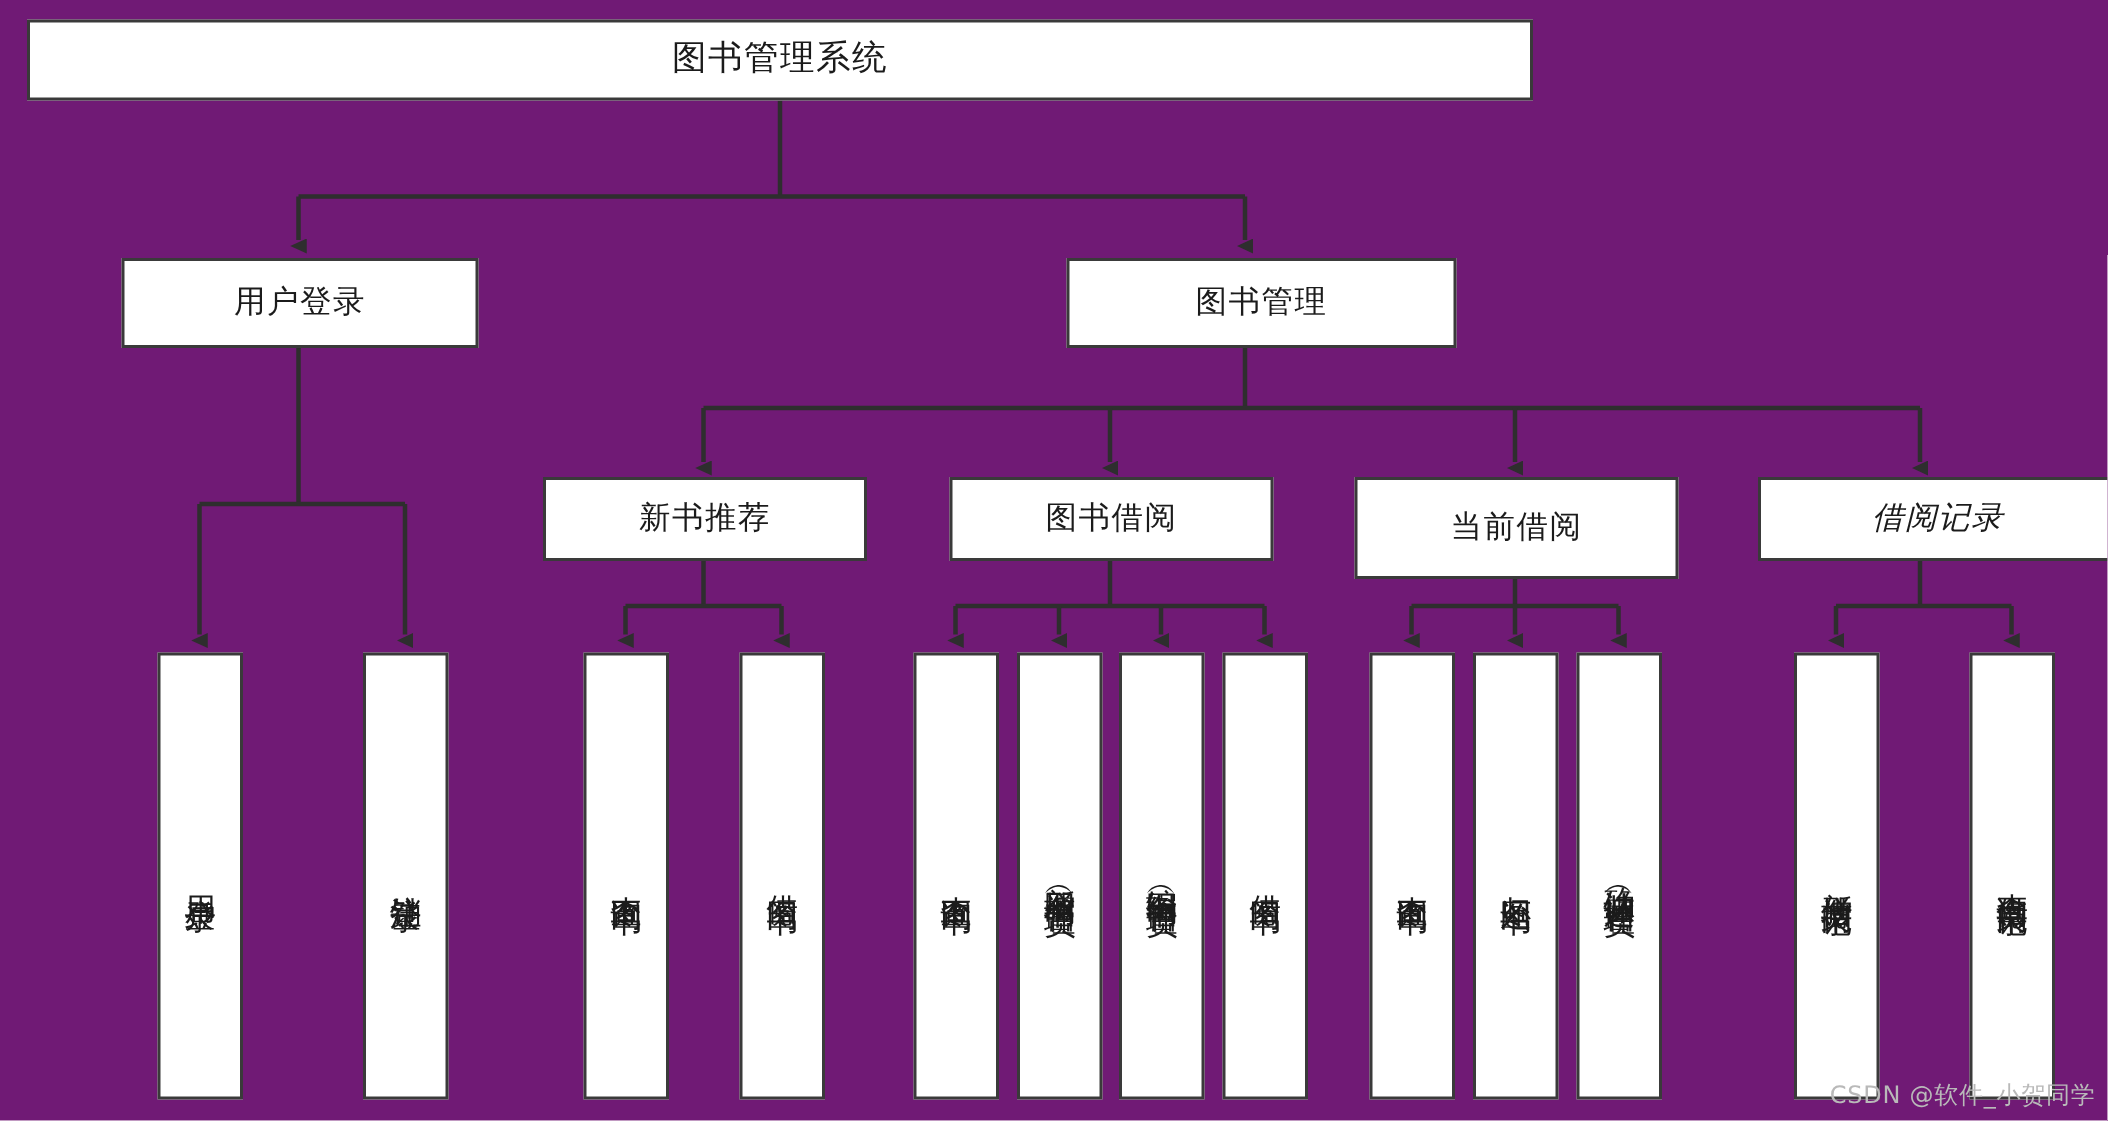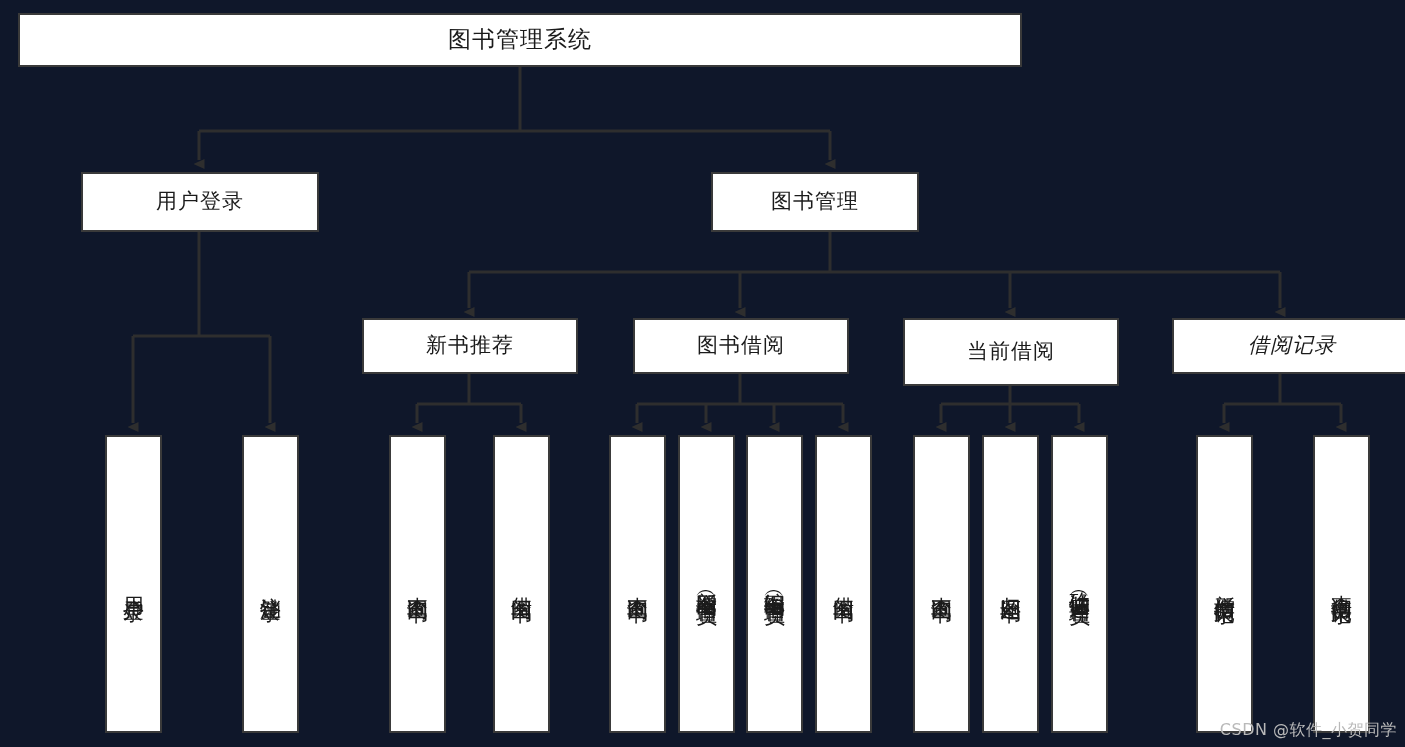--- a/index.html
+++ b/index.html
@@ -8,21 +8,21 @@
     padding: 0;
     background: #ffffff;
   }
   body {
     font-family: "DejaVu Sans", "Liberation Sans", sans-serif;
   }
   #diagram-root {
     position: relative;
     width: 1405px;
     height: 747px;
-    background: #0f172a;
+    background: #701a75;
     overflow: hidden;
   }
   #edge-layer {
     position: absolute;
     left: 0;
     top: 0;
     width: 1405px;
     height: 747px;
     pointer-events: none;
   }
@@ -120,21 +120,21 @@
       <path d="M1280,374 L1280,404"></path>
       <path d="M1224,404 L1341,404"></path>
       <path d="M1224,404 L1224,423" marker-end="url(#arrow)"></path>
       <path d="M1341,404 L1341,423" marker-end="url(#arrow)"></path>
     </g>
   </svg>
 
   <div class="node horizontal root" style="left:18px; top:13px; width:1004px; height:54px;">图书管理系统</div>
 
   <div class="node horizontal" style="left:81px; top:172px; width:238px; height:60px;">用户登录</div>
-  <div class="node horizontal" style="left:711px; top:172px; width:208px; height:60px;">图书管理</div>
+  <div class="node horizontal" style="left:711px; top:172px; width:260px; height:60px;">图书管理</div>
 
   <div class="node horizontal" style="left:362px; top:318px; width:216px; height:56px;">新书推荐</div>
   <div class="node horizontal" style="left:633px; top:318px; width:216px; height:56px;">图书借阅</div>
   <div class="node horizontal" style="left:903px; top:318px; width:216px; height:68px;">当前借阅</div>
   <div class="node horizontal" style="left:1172px; top:318px; width:240px; height:56px;font-style:italic;">借阅记录</div>
 
   <div class="node vertical" style="left:105px; top:435px; width:57px; height:298px;">用户登录</div>
   <div class="node vertical" style="left:242px; top:435px; width:57px; height:298px;">注销登录</div>
 
   <div class="node vertical" style="left:389px; top:435px; width:57px; height:298px;">查询图书</div>

